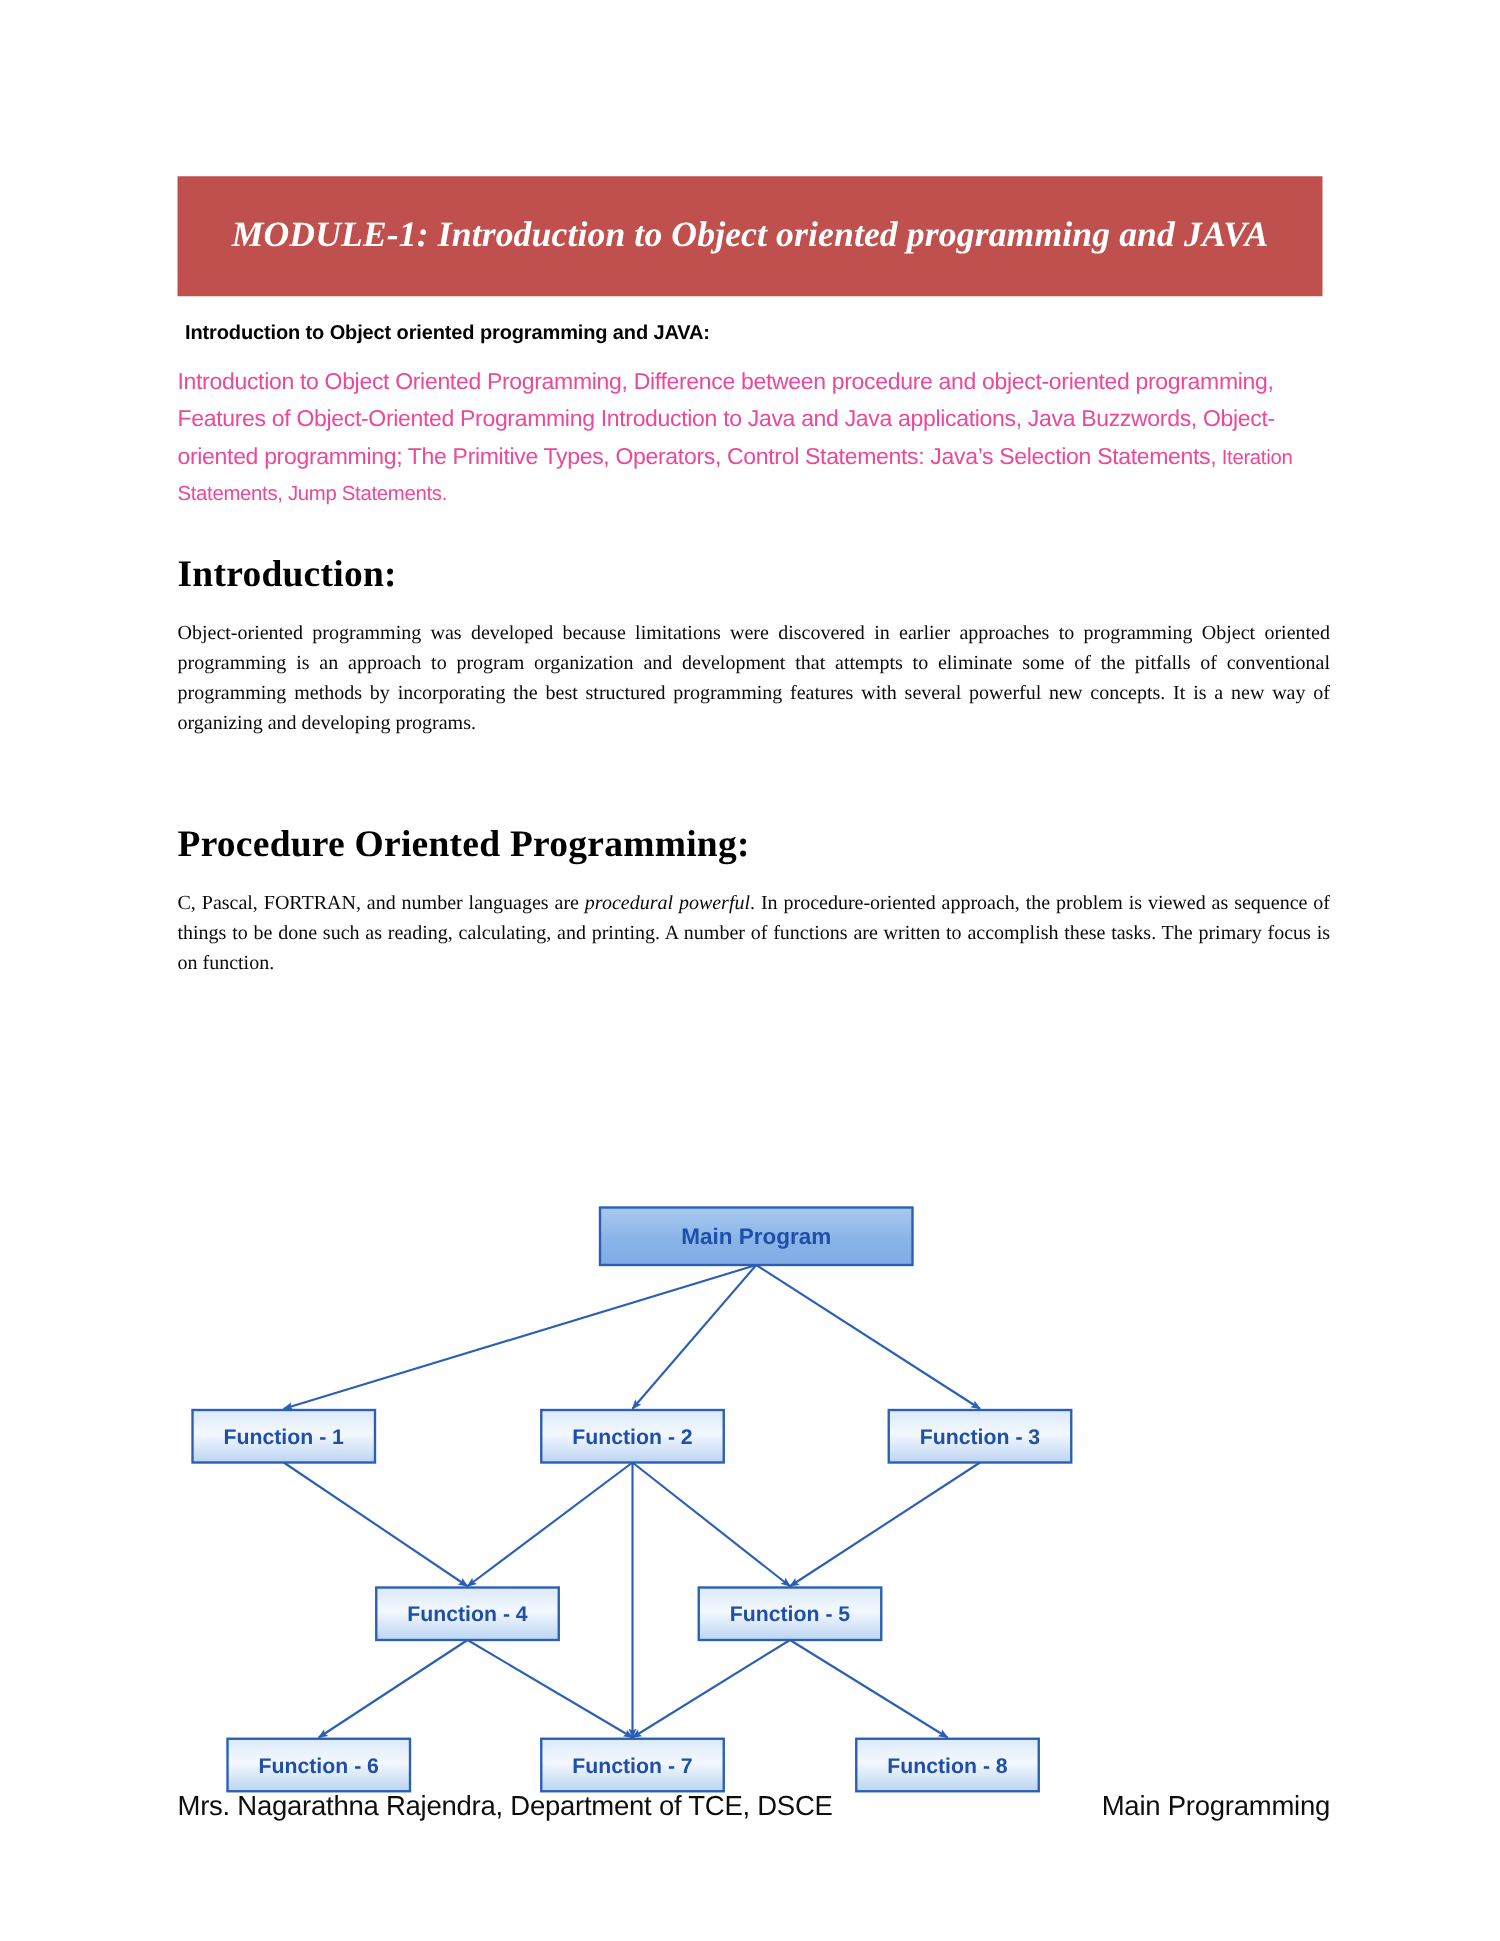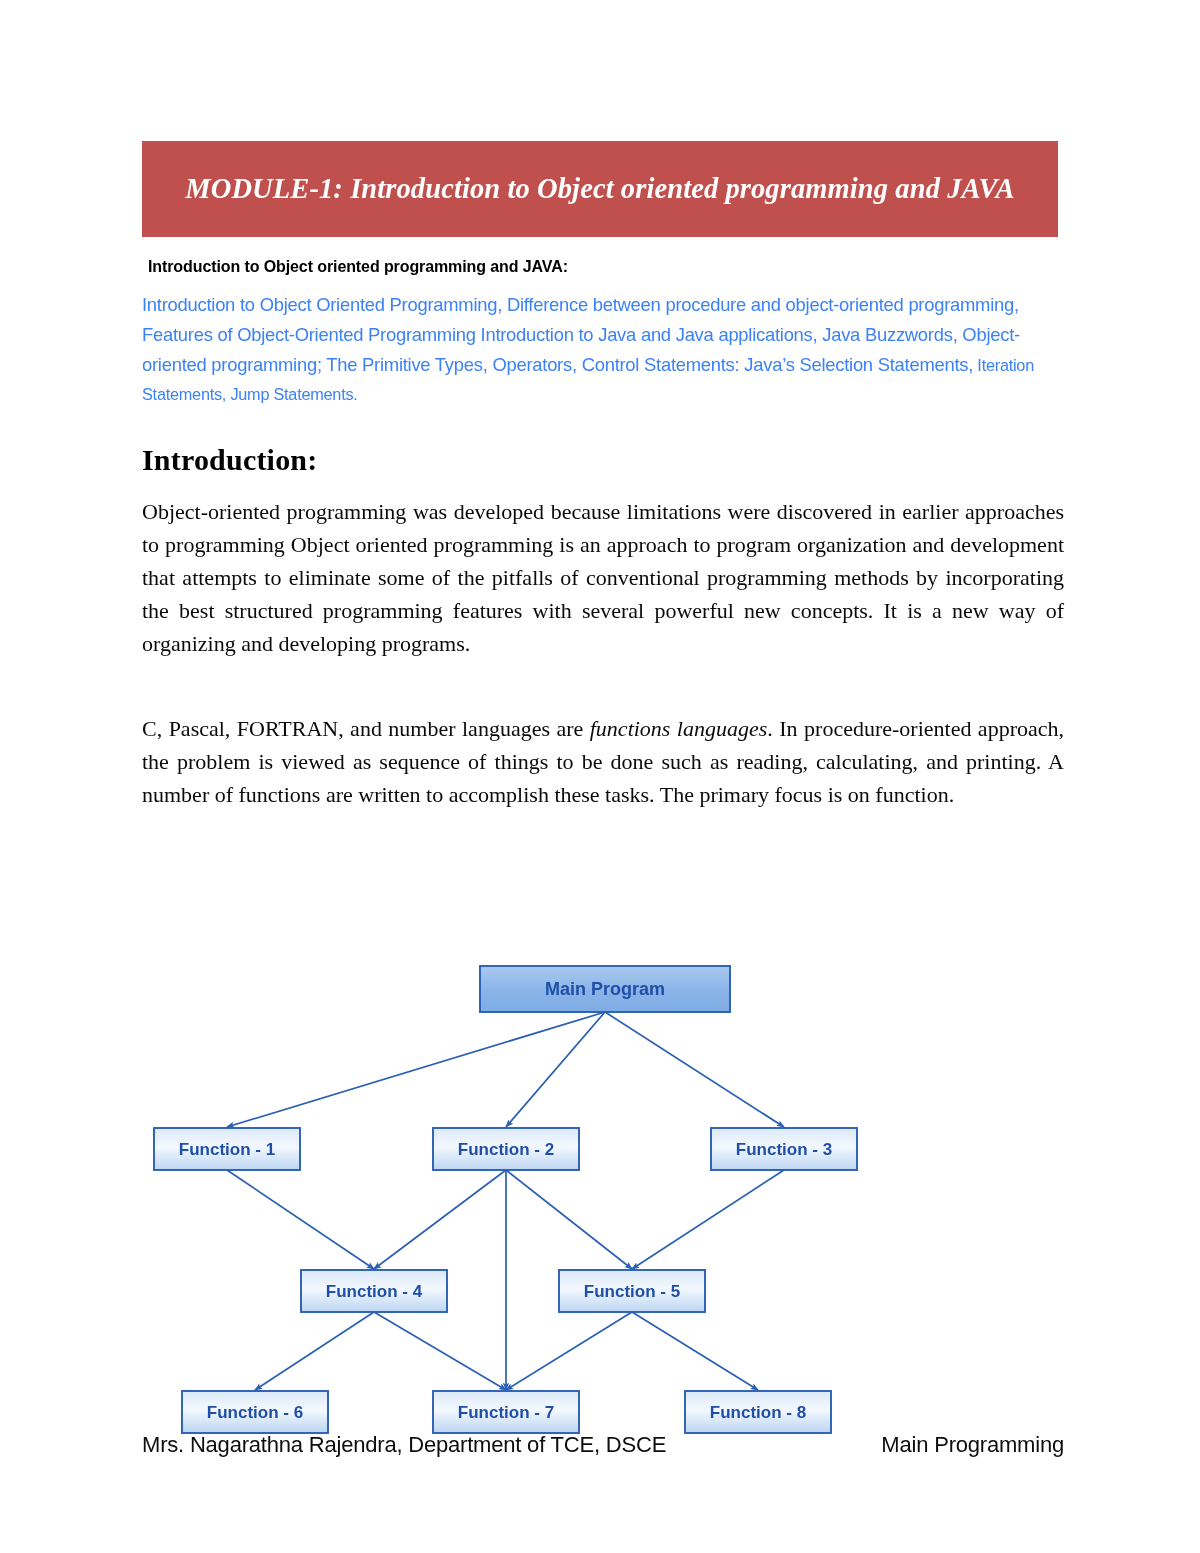--- a/index.html
+++ b/index.html
@@ -64,40 +64,40 @@
     color: #000000;
     padding-left: 6px;
     margin: 0 0 6px 0;
     letter-spacing: -0.1px;
   }
 
   .syllabus {
     font-family: "Liberation Sans", sans-serif;
     font-size: 18.4px;
     line-height: 1.62;
-    color: #3b82f6;
+    color: #ec4899;
     margin: 14px 0 0 0;
     letter-spacing: -0.25px;
   }
   .syllabus .small {
     font-size: 16.3px;
   }
 
   h2.section-head {
     font-family: "Liberation Serif", serif;
     font-weight: bold;
     font-size: 30px;
     color: #000000;
     margin: 34px 0 0 0;
     letter-spacing: 0.2px;
   }
 
   p.para {
     font-family: "Liberation Serif", serif;
-    font-size: 22px;
+    font-size: 16px;
     line-height: 1.50;
     color: #0a0a0a;
     text-align: justify;
     margin: 18px 0 0 0;
   }
   p.para em { font-style: italic; }
 
   .spacer-lg { height: 34px; }
 
   
@@ -143,22 +143,23 @@
     <div class="subhead">Introduction to Object oriented programming and JAVA:</div>
 
     <p class="syllabus"><span>Introduction to Object Oriented Programming, Difference between procedure and object-oriented programming, Features of Object-Oriented Programming Introduction to Java and Java applications, Java Buzzwords, Object-oriented programming; The Primitive Types, Operators, Control Statements: Java’s Selection Statements,</span><span class="small"> Iteration Statements, Jump Statements.</span></p>
 
     <h2 class="section-head">Introduction:</h2>
 
     <p class="para">Object-oriented programming was developed because limitations were discovered in earlier approaches to programming Object oriented programming is an approach to program organization and development that attempts to eliminate some of the pitfalls of conventional programming methods by incorporating the best structured programming features with several powerful new concepts. It is a new way of organizing and developing programs.</p>
 
     <div class="spacer-lg"></div>
 
-
-    <p class="para"><span>C, Pascal, FORTRAN, and number languages are </span><em>functions languages</em><span>. In procedure-oriented approach, the problem is viewed as sequence of things to be done such as reading, calculating, and printing. A number of functions are written to accomplish these tasks. The primary focus is on function.</span></p>
+    <h2 class="section-head">Procedure Oriented Programming:</h2>
+
+    <p class="para"><span>C, Pascal, FORTRAN, and number languages are </span><em>procedural powerful</em><span>. In procedure-oriented approach, the problem is viewed as sequence of things to be done such as reading, calculating, and printing. A number of functions are written to accomplish these tasks. The primary focus is on function.</span></p>
 
   </div>
 
   <div class="diagram-wrap">
     <svg id="diagram-svg" viewBox="0 0 740 510" xmlns="http://www.w3.org/2000/svg">
       <defs>
         <linearGradient id="boxGrad" x1="0" y1="0" x2="0" y2="1">
           <stop offset="0%" stop-color="#dce9f9"></stop>
           <stop offset="45%" stop-color="#f3f8fe"></stop>
           <stop offset="100%" stop-color="#bcd5f2"></stop>

